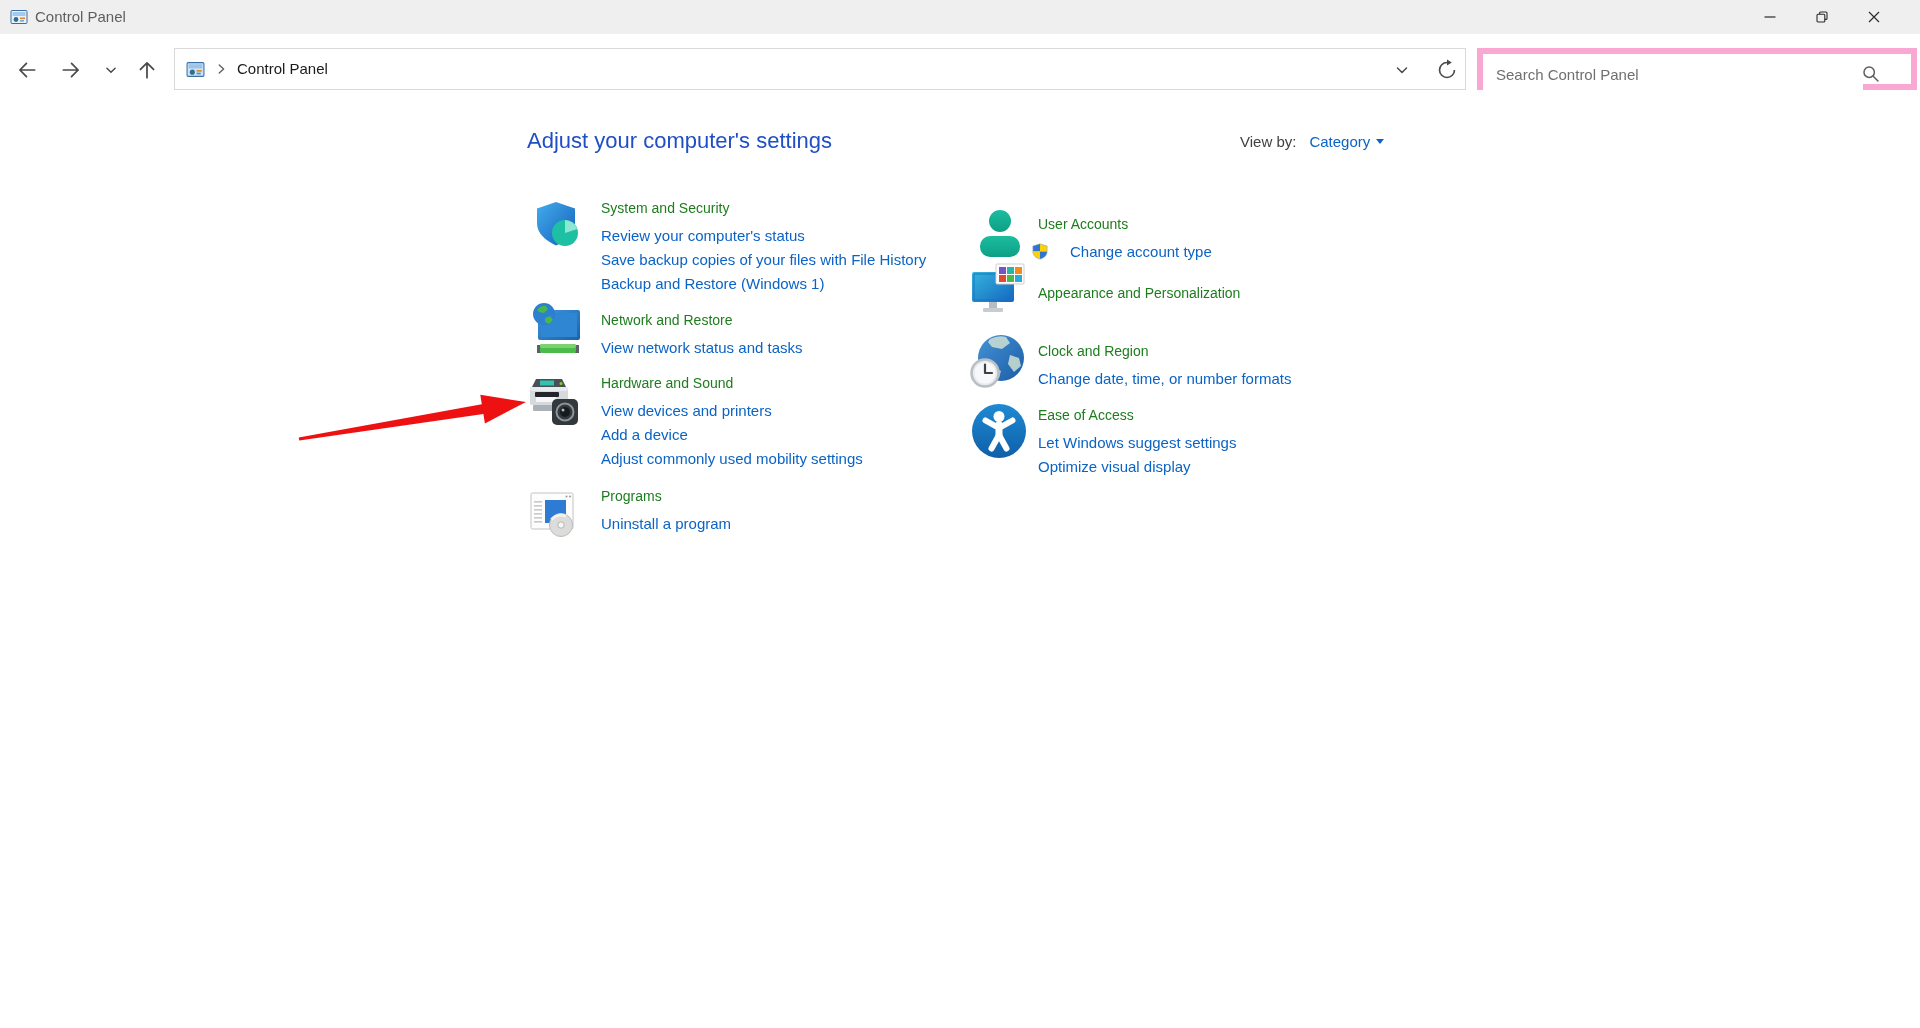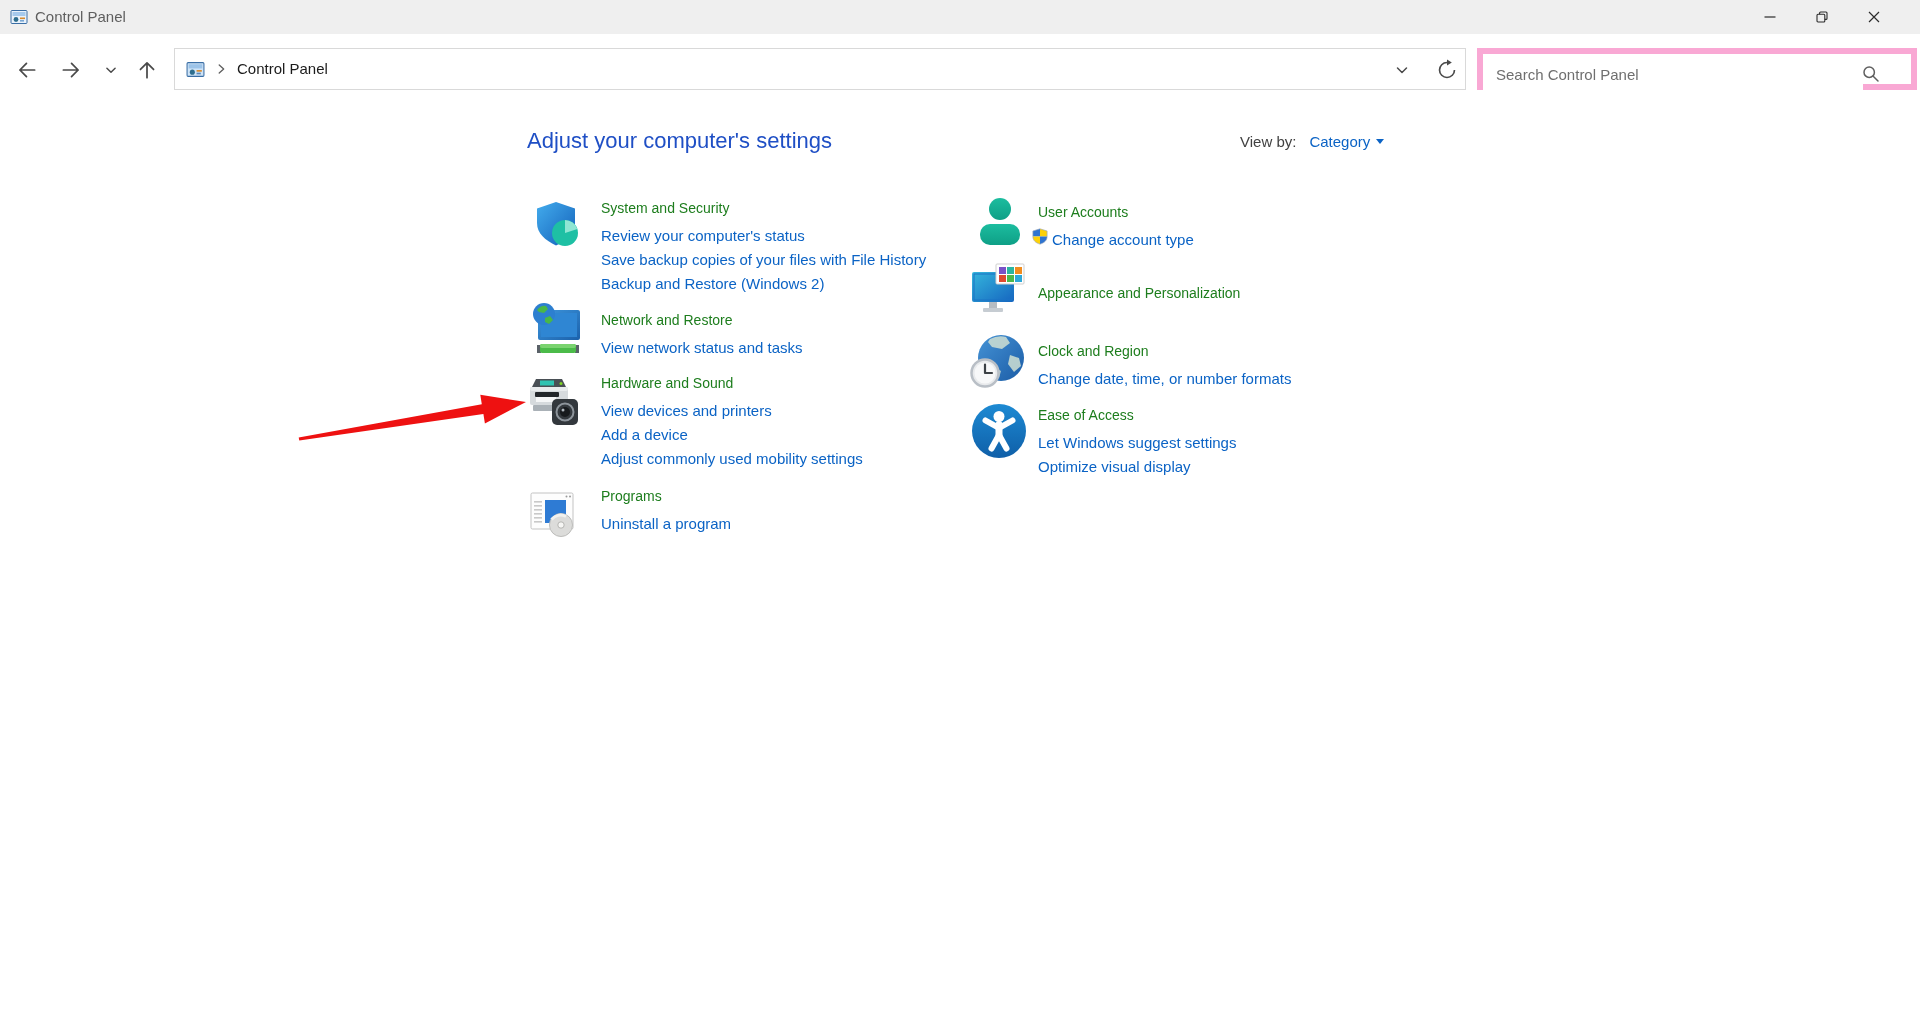--- a/index.html
+++ b/index.html
@@ -81,21 +81,21 @@
   .sec-right .txt { margin-left:68px; }
   .cat-title {
     display:block; font-size:14px; line-height:24px; color:#1d7d1d;
     text-decoration:none; cursor:pointer;
   }
   .cat-link {
     display:block; font-size:15px; line-height:23px; margin-top:1px;
     color:#0b63c5; text-decoration:none; cursor:pointer;
   }
   .cat-link.first { margin-top:4px; }
-  .uac-row { display:flex; gap:4px; margin-left:-6px; }
+  .uac-row { display:flex; align-items:center; gap:22px; margin-left:-6px; }
   
   .annot { position:absolute; left:0; top:0; width:1920px; height:1028px;
            pointer-events:none; z-index:6; }
   svg { display:block; }
 </style>
 </head>
 <body>
 
 <div class="titlebar">
   <span class="tb-icon">
@@ -207,21 +207,21 @@
         </defs>
       <path d="M24 2 L43 8.5 V23 c0 10.5 -7.5 17.5 -19 22.5 C13.5 40.5 5 33.5 5 23 V8.5 Z" fill="url(#g_sh)"></path>
       <circle cx="33" cy="33" r="13" fill="#1ec0a4"></circle>
       <path d="M33 33 L33 20 A13 13 0 0 1 45.4 29.1 Z" fill="#8fe6d3"></path>
     </svg>
   </span>
   <div class="txt">
     <a class="cat-title">System and Security</a>
     <a class="cat-link first">Review your computer's status</a>
     <a class="cat-link">Save backup copies of your files with File History</a>
-    <a class="cat-link">Backup and Restore (Windows 2)</a>
+    <a class="cat-link">Backup and Restore (Windows 1)</a>
   </div>
 </div>
 
 <div class="sec sec-left" style="top:306px">
   <span class="cat-icon" style="top:-4px">
     <svg width="52" height="56" viewBox="0 0 52 56">
       <defs>
           <linearGradient id="g_net" x1="0" y1="0" x2="1" y2="1">
         <stop offset="0" stop-color="#3e97de"></stop>
             <stop offset="1" stop-color="#1b61ab"></stop>
@@ -286,21 +286,21 @@
       <path d="M24.5 32.5 a11.5 11.5 0 0 1 14.5 -3" stroke="#f2f2ef" stroke-width="3" fill="none"></path>
       <circle cx="34" cy="38" r="3.2" fill="#f6f6f4" stroke="#b5b5b2"></circle>
     </svg>
   </span>
   <div class="txt">
     <a class="cat-title">Programs</a>
     <a class="cat-link first">Uninstall a program</a>
   </div>
 </div>
 
-<div class="sec sec-right" style="top:198px">
+<div class="sec sec-right" style="top:210px">
   <span class="cat-icon" style="top:-3px;left:3px">
     <svg width="54" height="58" viewBox="0 0 54 58">
       <defs>
           <linearGradient id="g_ua" x1="0" y1="0" x2="0" y2="1">
         <stop offset="0" stop-color="#1cbd9f"></stop>
             <stop offset="1" stop-color="#0e9f86"></stop>
           </linearGradient>
         </defs>
       <circle cx="27" cy="14" r="11" fill="url(#g_ua)"></circle>
       <rect x="7" y="29" width="40" height="21" rx="10" fill="url(#g_ua)"></rect>

